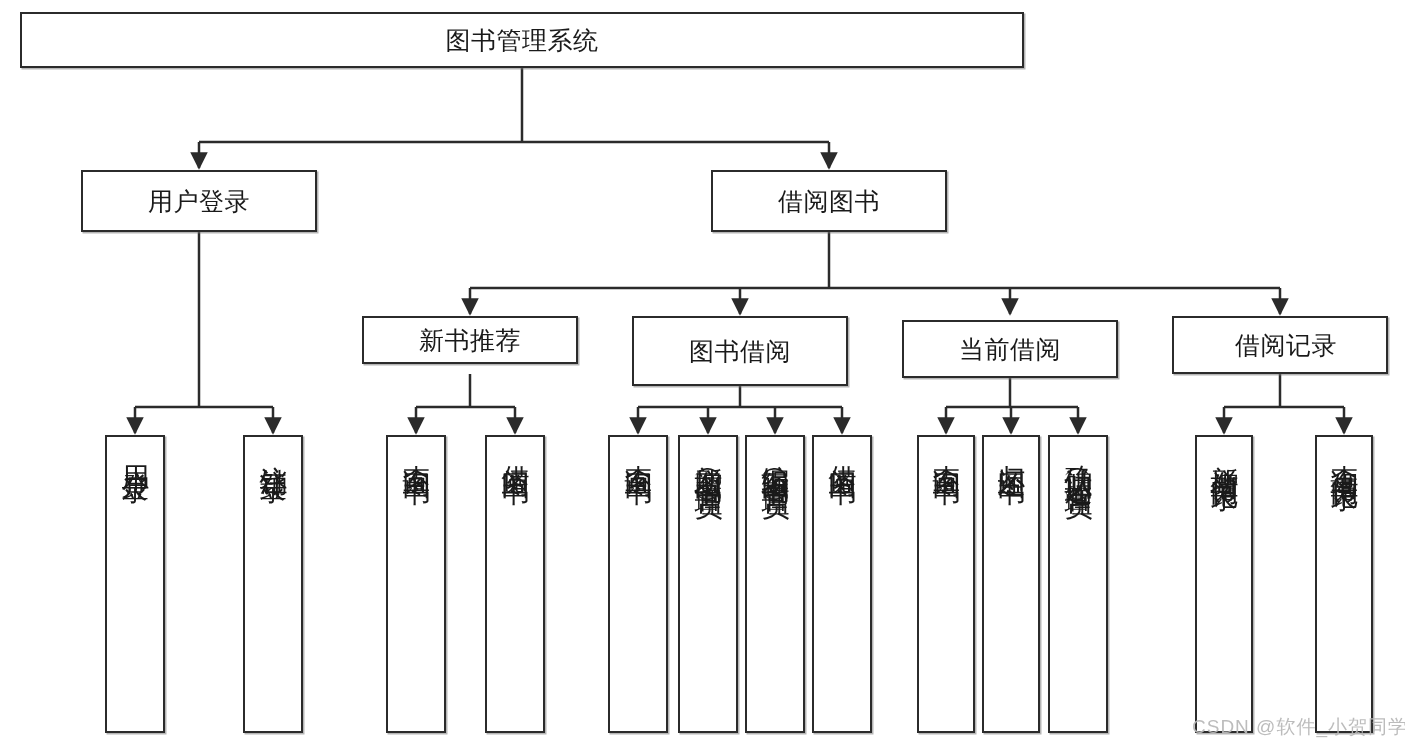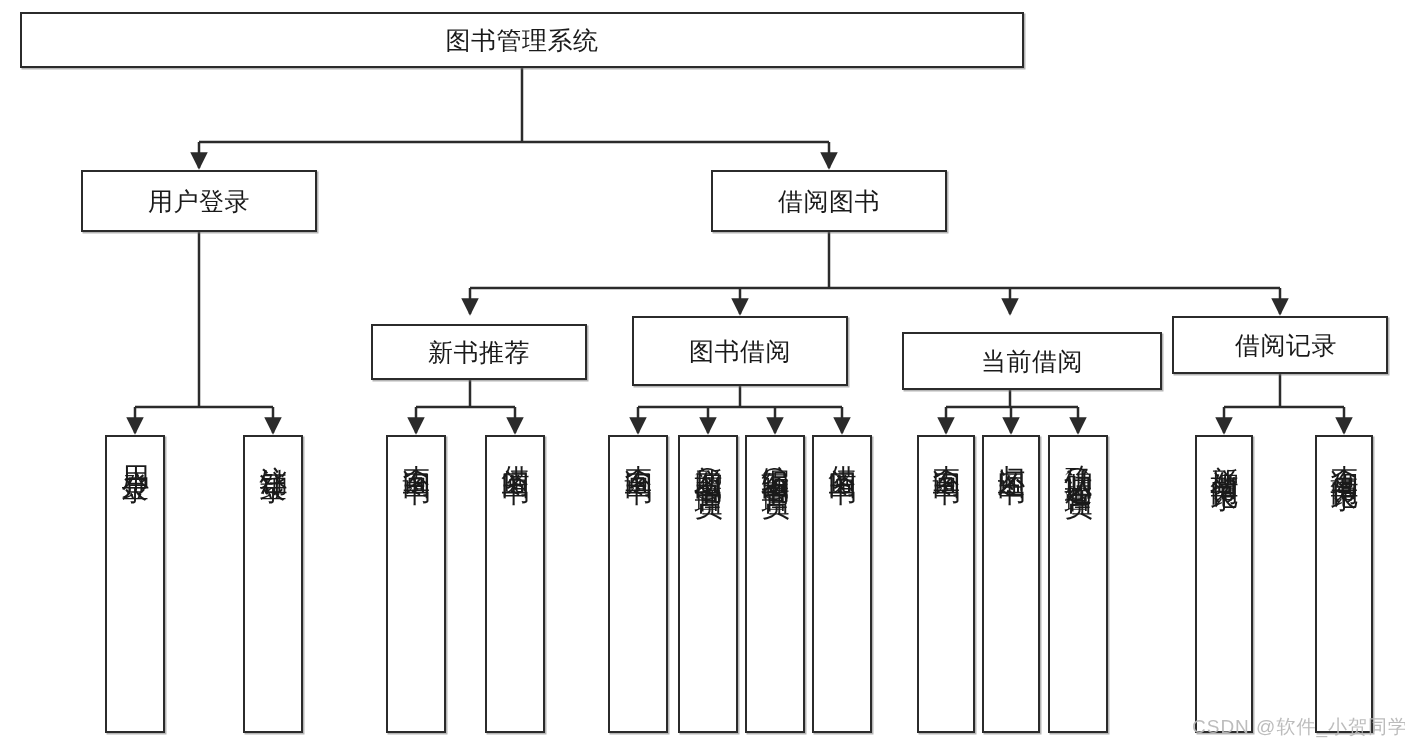--- a/index.html
+++ b/index.html
@@ -117,27 +117,27 @@
   <div id="nodes">
       <div class="node horiz" style="left: 20px; top: 12px; width: 1004px; height: 56px;">
         <span class="label">图书管理系统</span>
       </div>
       <div class="node horiz" style="left: 81px; top: 170px; width: 236px; height: 62px;">
         <span class="label">用户登录</span>
       </div>
       <div class="node horiz" style="left: 711px; top: 170px; width: 236px; height: 62px;">
         <span class="label">借阅图书</span>
       </div>
-      <div class="node horiz" style="left: 371px; top: 316px; width: 216px; height: 56px; margin-top: 8px;">
+      <div class="node horiz" style="left: 362px; top: 316px; width: 216px; height: 48px;">
         <span class="label">新书推荐</span>
       </div>
       <div class="node horiz" style="left: 632px; top: 316px; width: 216px; height: 70px;">
         <span class="label">图书借阅</span>
       </div>
-      <div class="node horiz" style="left: 902px; top: 332px; width: 260px; height: 58px;">
+      <div class="node horiz" style="left: 902px; top: 320px; width: 216px; height: 58px;">
         <span class="label">当前借阅</span>
       </div>
       <div class="node horiz" style="left: 1172px; top: 316px; width: 216px; height: 58px; padding-left: 12px;">
         <span class="label">借阅记录</span>
       </div>
       <div class="node vert" style="left: 105px; top: 435px; width: 60px; height: 298px;">
         <span class="label">用户登录</span>
       </div>
       <div class="node vert" style="left: 243px; top: 435px; width: 60px; height: 298px;">
         <span class="label">注销登录</span>

